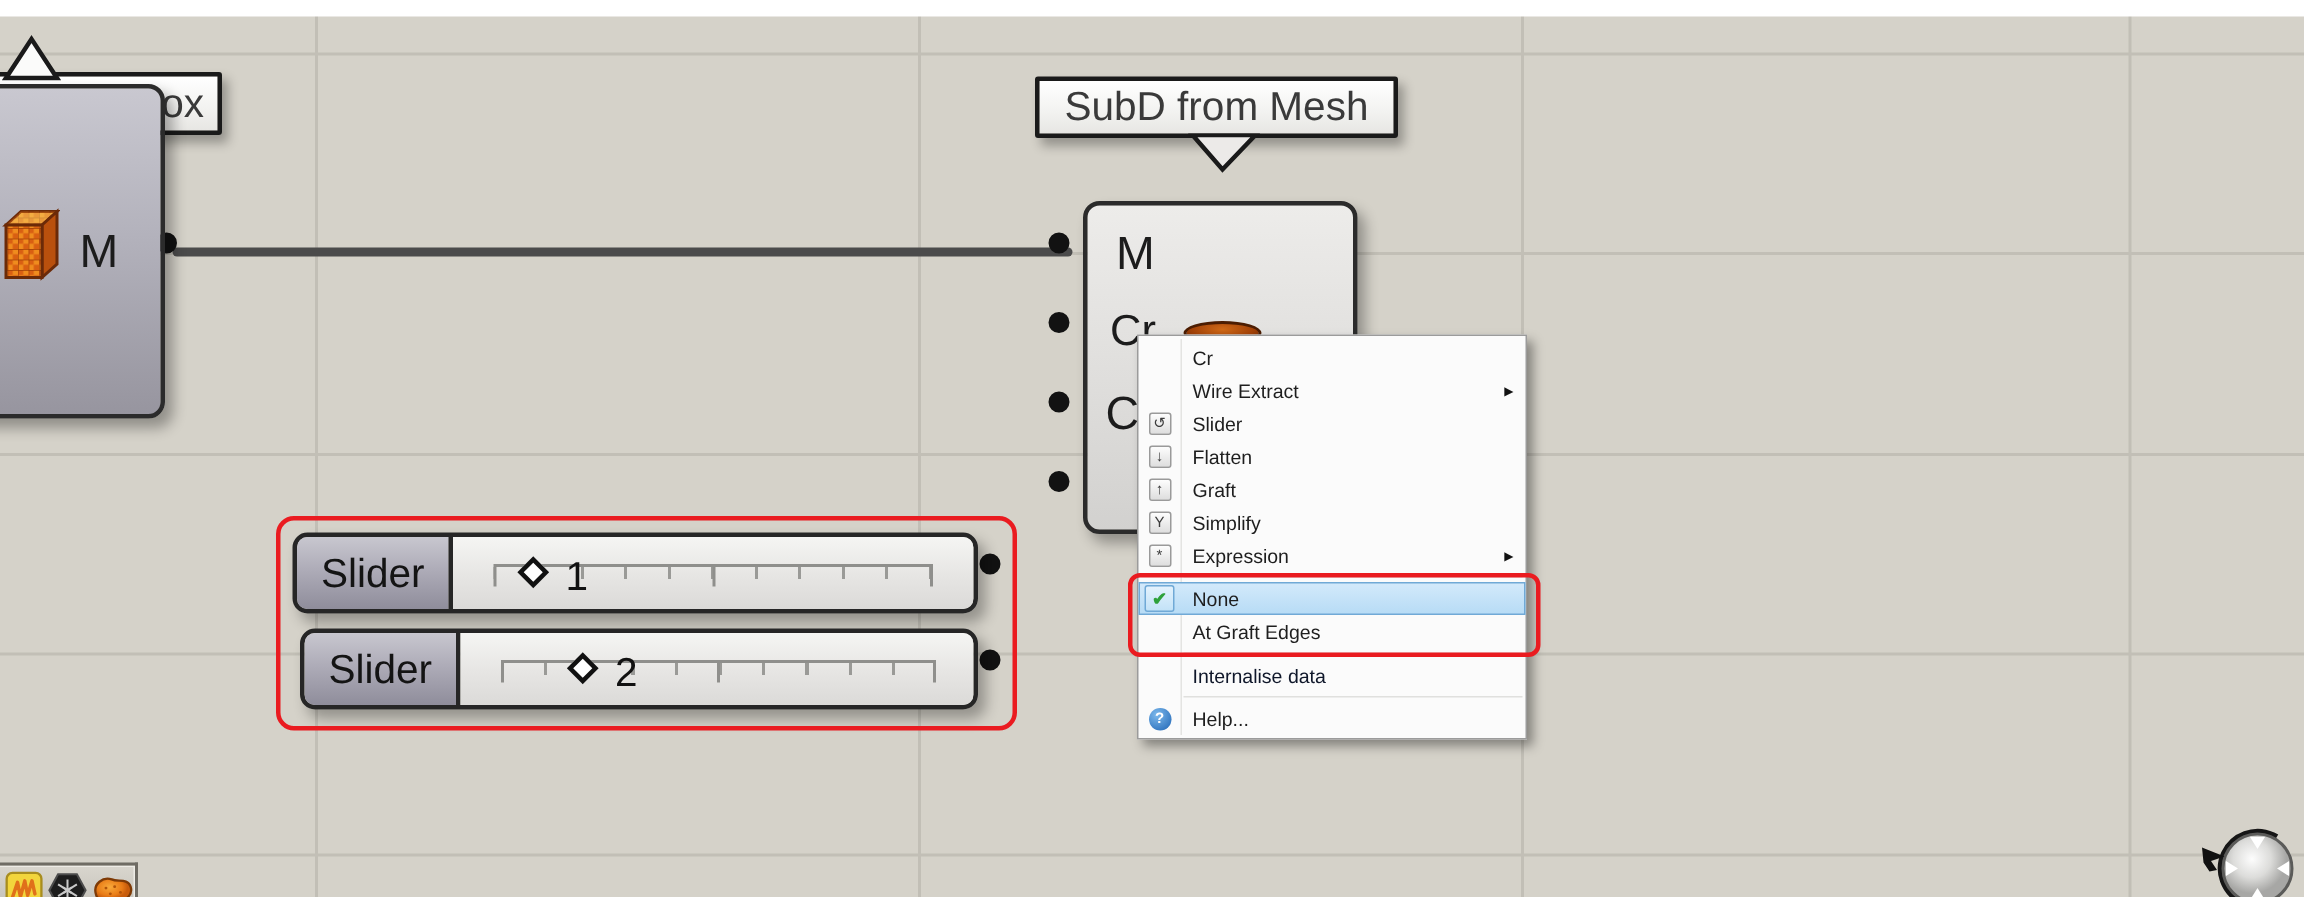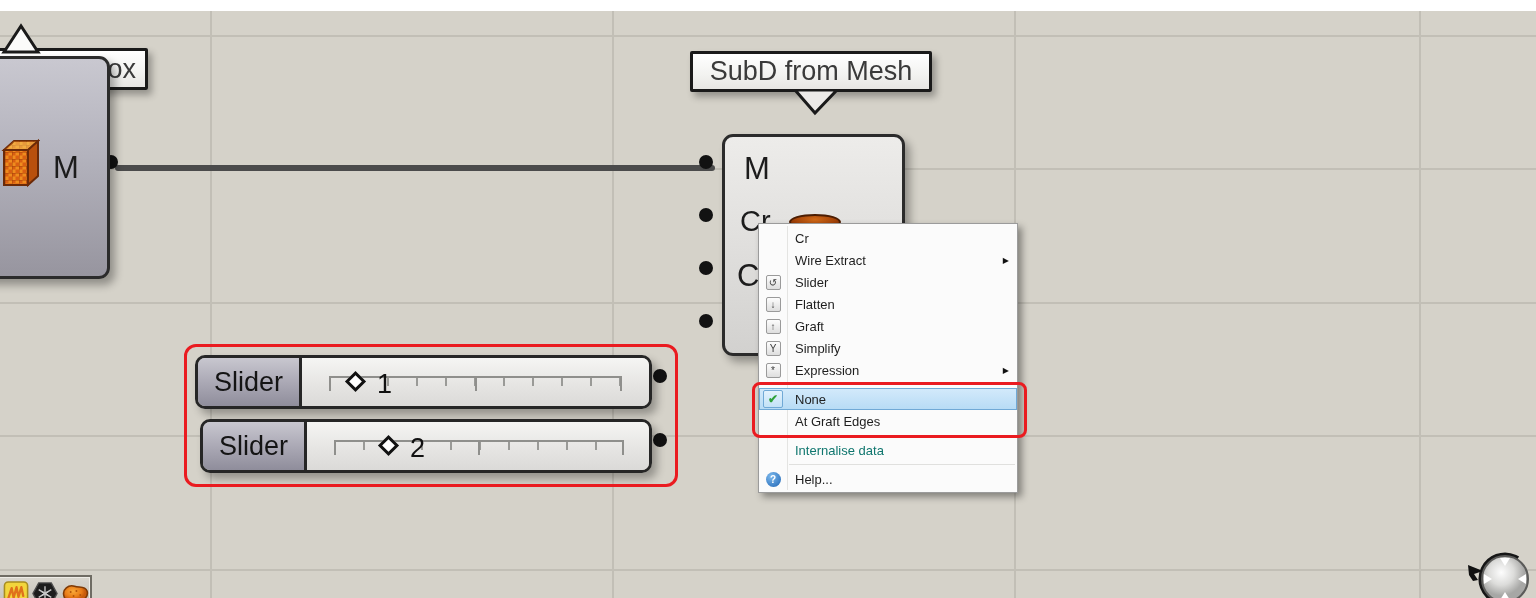--- a/index.html
+++ b/index.html
@@ -62,21 +62,21 @@
   .msep { height:7px; position:relative; }
   .msep::after { content:""; position:absolute; left:30px; right:2px; top:3px; height:1px; background:#e0e0de; }
   .ibox { width:15px; height:15px; border:1px solid #9a9a9a; border-radius:2px;
           background:linear-gradient(180deg,#fdfdfd,#dedede); font-size:10px; line-height:13px;
           text-align:center; color:#3c3c3c; }
   .mrow.sel { background:linear-gradient(180deg,#d4eafb 0%,#b6dbf5 100%);
               outline:1px solid #70a9d6; outline-offset:-1px; }
   .chkbox { width:20px; height:18px; border:1px solid #70a9d6; border-radius:2px;
             background:linear-gradient(180deg,#e3f2fd,#c3e2f7);
             font-size:12px; line-height:16px; text-align:center; font-weight:bold; }
-  .mrow.dis { color:#0f766e; }
+  .mrow.dis { color:#0f172a; }
   .helpicon { width:15px; height:15px; border-radius:50%;
               background:radial-gradient(circle at 35% 30%, #7db9ec, #1e64b4);
               color:#fff; font-size:10px; font-weight:bold; line-height:15px; text-align:center; }
 
   
   .redbox { position:absolute; border:3px solid #ea1b20; background:transparent; z-index:9; }
 
   
   .bl-toolbar { position:absolute; left:0; top:564px; width:92px; height:34px;
                 background:linear-gradient(180deg,#d9d6ce 0%,#c0bdb5 100%);

